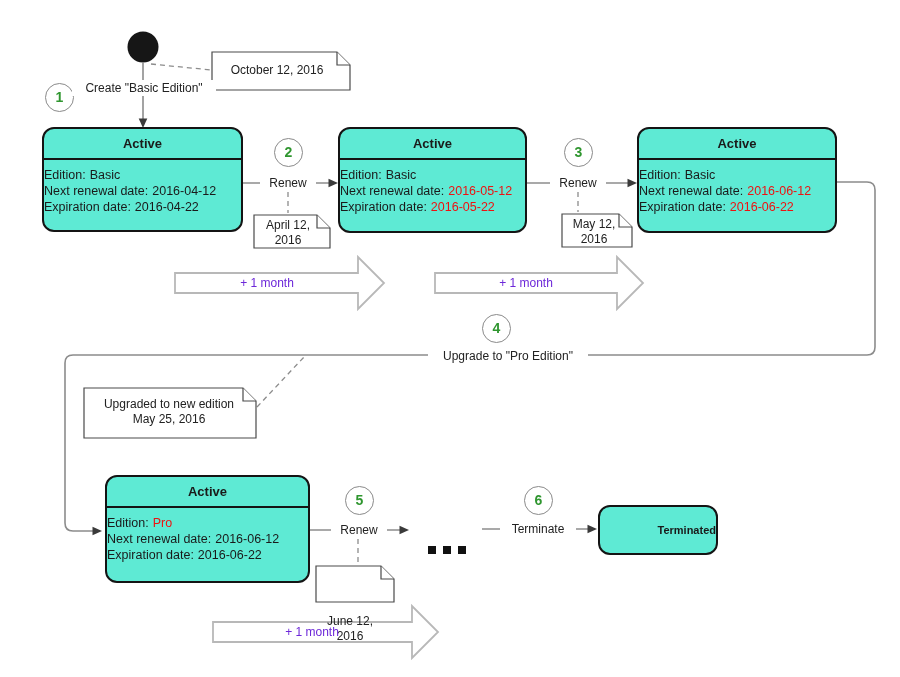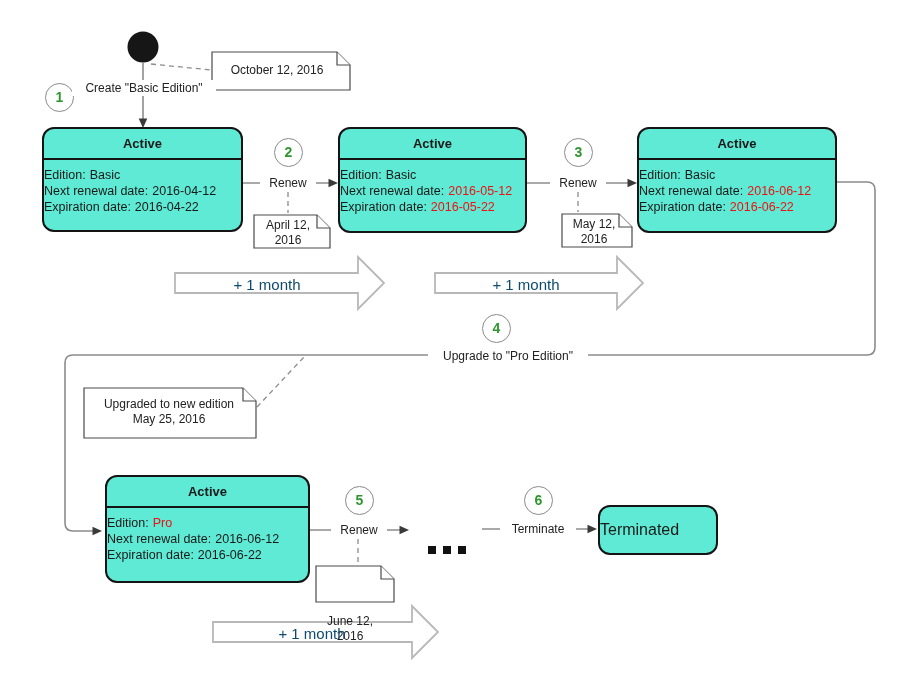--- a/index.html
+++ b/index.html
@@ -14,29 +14,29 @@
   .blk{stroke:var(--block_arrow);stroke-width:1.8;fill:#fff;}
   .noteShape{stroke:var(--note_border);stroke-width:1.2;fill:#fff;}
   .init{fill:#161616;}
 
   
   .state{position:absolute;box-sizing:border-box;background:#5eead4;border:2px solid var(--box_border);border-radius:12px;}
   .state .title{height:29px;line-height:29px;text-align:center;font-weight:bold;font-size:13px;border-bottom:2px solid var(--box_border);}
   .state .body{padding-top:7px;text-align:left;font-size:12.5px;line-height:16px;}
   .state .body .val{margin-left:4px;}
   .red{color:var(--red);}
-  .state.simple{display:flex;align-items:center;justify-content:flex-start;font-weight:normal;font-size:16px;}
+  .state.simple{display:flex;align-items:center;justify-content:flex-end;font-weight:bold;font-size:11px;}
 
   
   .step{position:absolute;box-sizing:border-box;width:29px;height:29px;border:1.6px solid #8a8a8a;border-radius:50%;
         background:#fff;color:var(--green);font-weight:bold;font-size:14px;text-align:center;line-height:26px;}
 
   
   .lineLabel{position:absolute;background:#fff;text-align:center;font-size:12px;color:#222;padding:1px 2px;}
-  .pmLabel{position:absolute;text-align:center;font-size:15px;color:#0c4a6e;}
+  .pmLabel{position:absolute;text-align:center;font-size:12px;color:#6d28d9;}
 
   
   .noteText{position:absolute;text-align:center;font-size:12px;line-height:14.5px;color:#222;}
 
   
   .dots{position:absolute;left:428px;top:546px;display:flex;gap:7px;}
   .dots span{width:8px;height:8px;background:#111;display:block;}
 </style>
 </head>
 <body>

